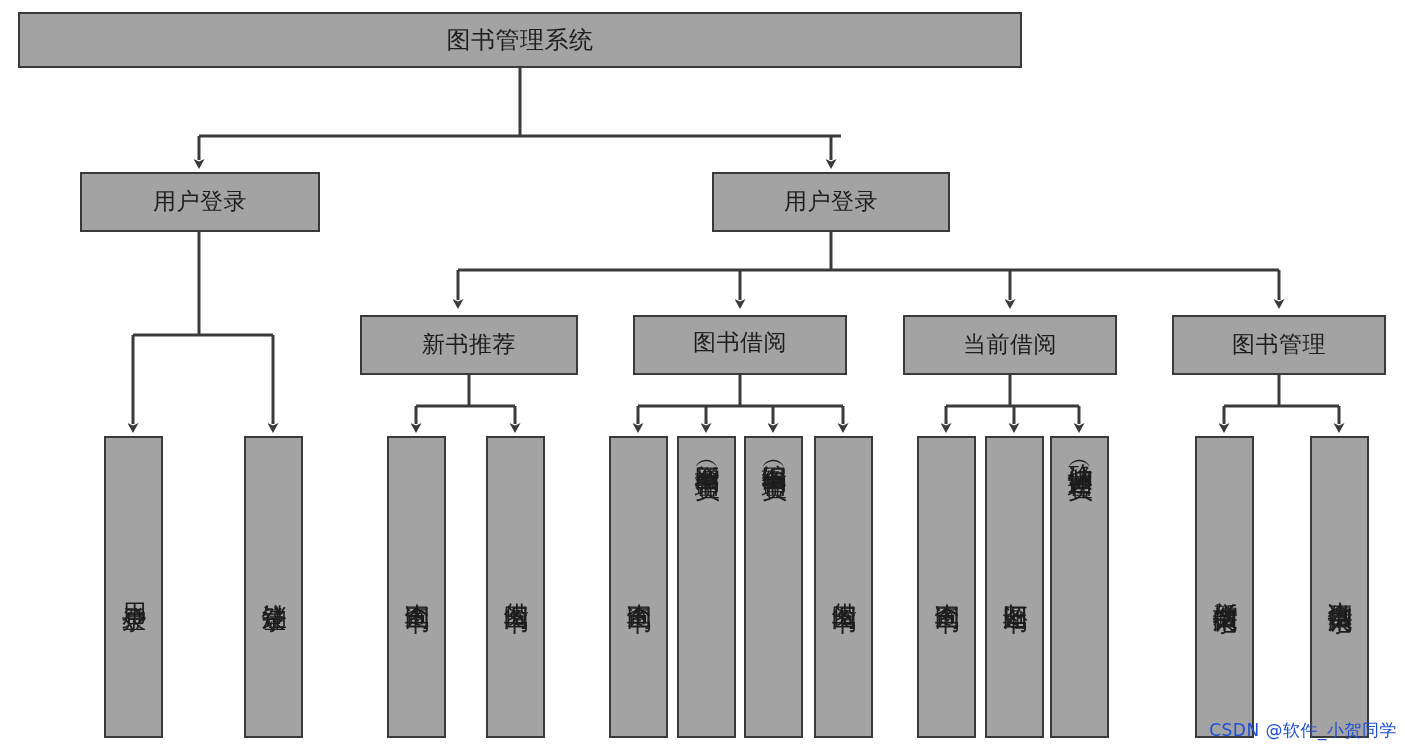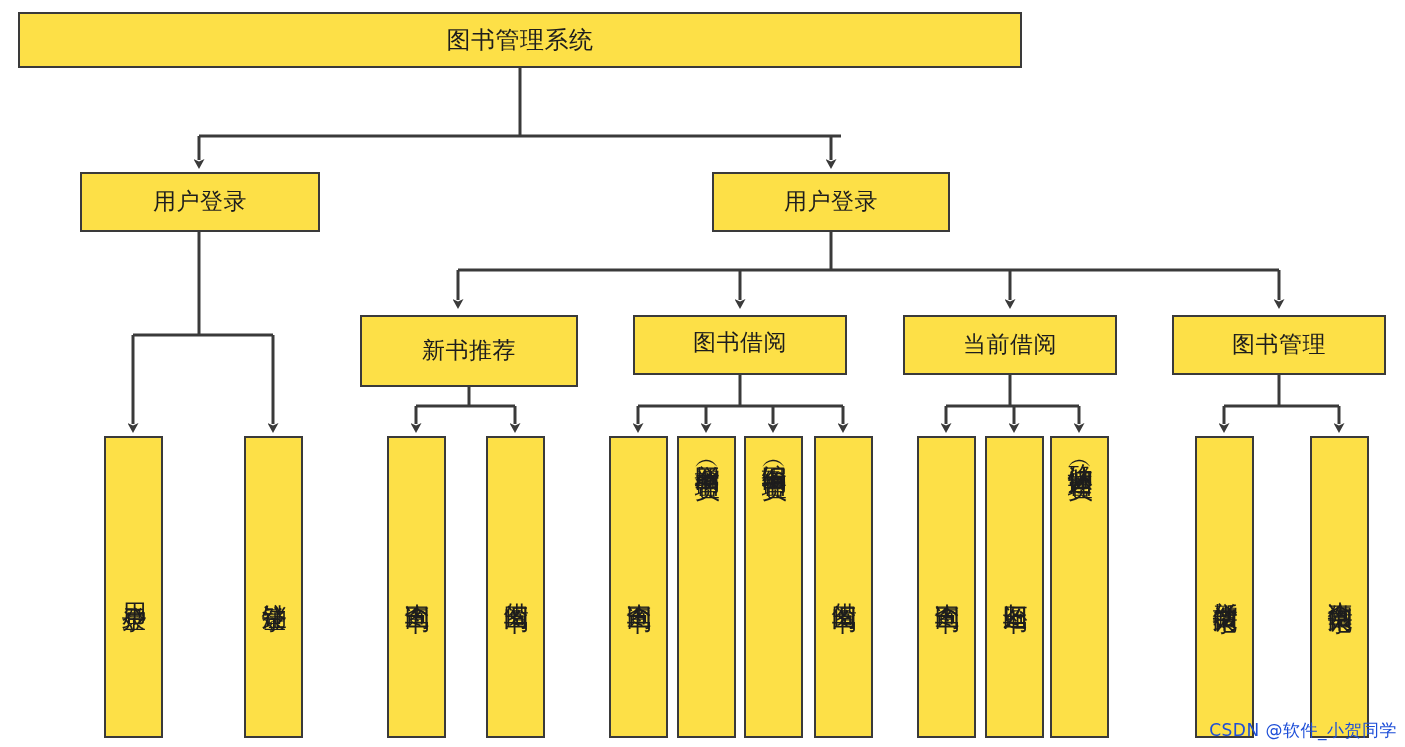--- a/index.html
+++ b/index.html
@@ -22,21 +22,21 @@
     left: 0;
     top: 0;
     width: 1405px;
     height: 747px;
     pointer-events: none;
   }
   .node {
     position: absolute;
     box-sizing: border-box;
     border: 2.5px solid #3a3a3a;
-    background: #fde047;
+    background: #a3a3a3;
     display: flex;
     align-items: center;
     justify-content: center;
     color: #1d1d1d;
   }
   .node .label {
     display: block;
     line-height: 1.18;
     letter-spacing: 0.5px;
   }
@@ -141,21 +141,21 @@
   </div>
 
   <div class="node horiz" style="left:80px; top:172px; width:240px; height:60px;">
     <span class="label">用户登录</span>
   </div>
 
   <div class="node horiz" style="left:712px; top:172px; width:238px; height:60px;">
     <span class="label">用户登录</span>
   </div>
 
-  <div class="node horiz" style="left:360px; top:315px; width:218px; height:72px;">
+  <div class="node horiz" style="left:360px; top:315px; width:218px; height:60px;">
     <span class="label">新书推荐</span>
   </div>
 
   <div class="node horiz" style="left:633px; top:315px; width:214px; height:60px;font-family:Liberation Mono, monospace;">
     <span class="label">图书借阅</span>
   </div>
 
   <div class="node horiz" style="left:903px; top:315px; width:214px; height:60px;">
     <span class="label">当前借阅</span>
   </div>

